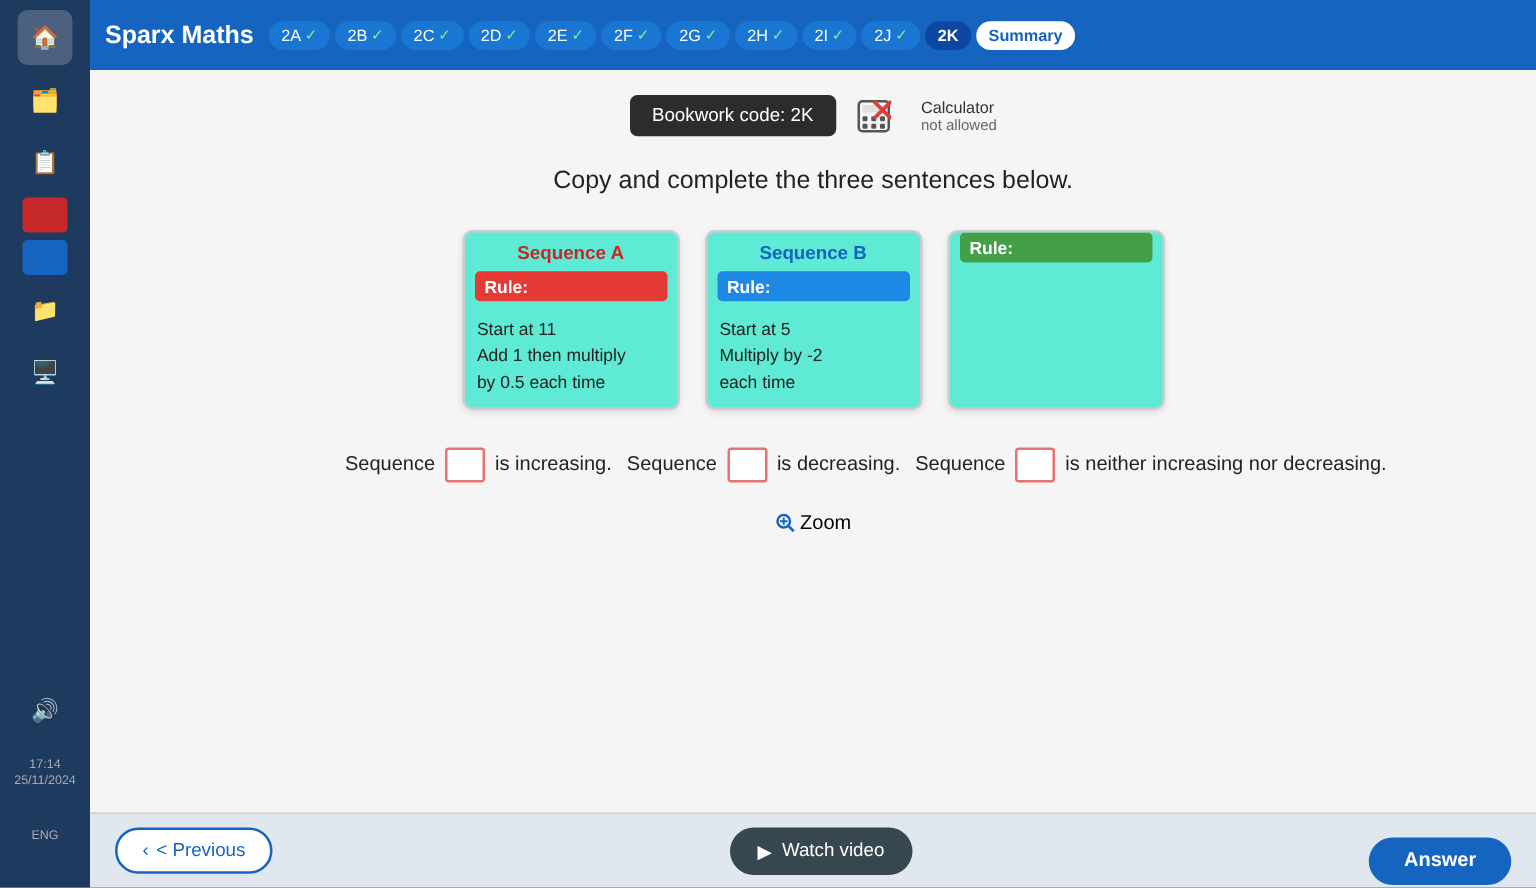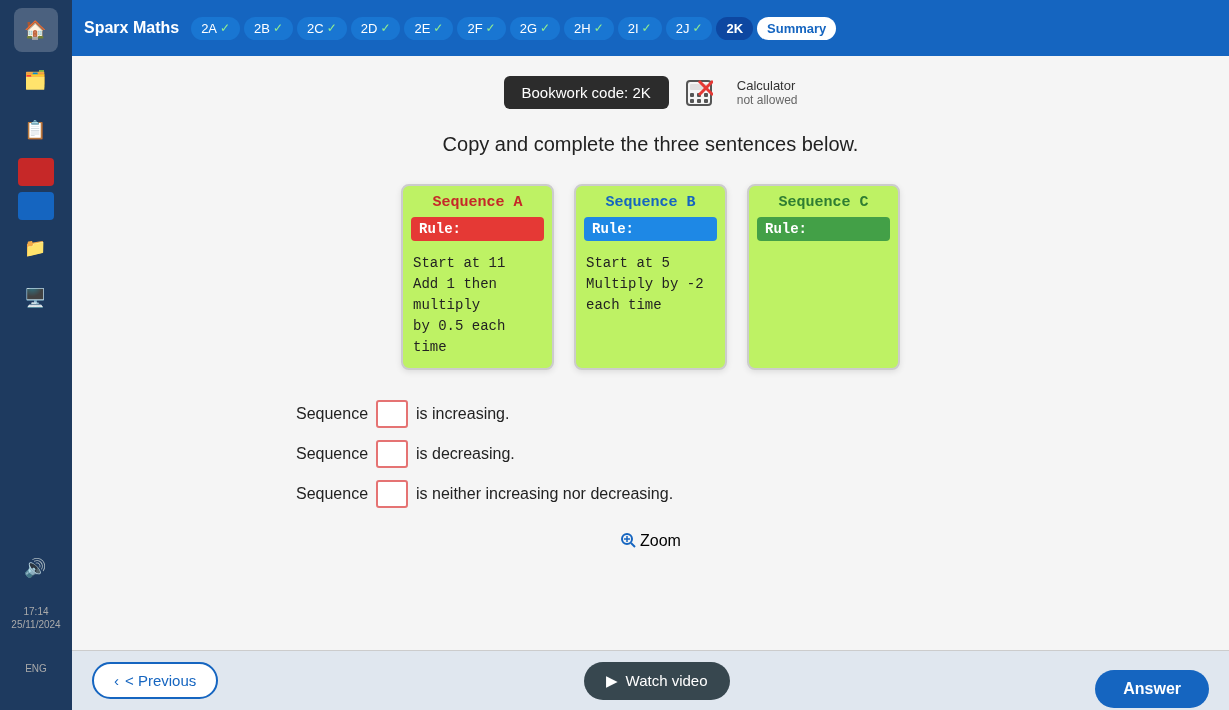--- a/index.html
+++ b/index.html
@@ -53,21 +53,21 @@
       display: flex;
       align-items: center;
       padding: 6px 12px;
       gap: 4px;
       flex-wrap: nowrap;
       height: 56px;
     }
     .topbar-brand {
       color: white;
       font-weight: bold;
-      font-size: 16px;
+      font-size: 20px;
       margin-right: 8px;
     }
     .nav-tab {
       background: #1976d2;
       color: white;
       border: none;
       border-radius: 20px;
       padding: 4px 10px;
       font-size: 13px;
       cursor: pointer;
@@ -86,21 +86,21 @@
       color: #1565c0;
       font-weight: bold;
     }
 
     
     .content {
       flex: 1;
       display: flex;
       flex-direction: column;
       align-items: center;
-      padding: 20px 44px;
+      padding: 20px 24px;
       background: #f5f5f5;
       overflow-y: auto;
     }
 
     
     .bookwork-row {
       display: flex;
       align-items: center;
       gap: 16px;
       margin-bottom: 24px;
@@ -129,27 +129,26 @@
       text-align: center;
     }
 
     
     .sequences-row {
       display: flex;
       gap: 20px;
       margin-bottom: 30px;
     }
     .seq-card {
-      width: 153px;
+      width: 174px;
       border-radius: 8px;
       border: 2px solid #ccc;
-      background: #bef264;
+      background: #5eead4;
       overflow: hidden;
       box-shadow: 0 2px 6px rgba(0,0,0,0.1);
-      font-family: Liberation Mono, monospace;
     }
     .seq-card-title {
       text-align: center;
       font-size: 15px;
       font-weight: bold;
       padding: 8px 4px 6px;
       color: #333;
     }
     .seq-card-title.red { color: #c62828; }
     .seq-card-title.blue { color: #1565c0; }
@@ -170,21 +169,21 @@
     .seq-card-body {
       padding: 6px 10px 10px;
       font-size: 14px;
       line-height: 1.5;
       color: #222;
     }
 
     
     .answer-sentences {
       display: flex;
-      flex-direction: column;
+      flex-direction: row;
       gap: 12px;
       margin-bottom: 24px;
       align-self: flex-start;
       margin-left: 180px;
     }
     .sentence-row {
       display: flex;
       align-items: center;
       gap: 8px;
       font-size: 16px;
@@ -367,21 +366,20 @@
         <div class="seq-card">
           <div class="seq-card-title blue">Sequence B</div>
           <div class="rule-badge blue">Rule:</div>
           <div class="seq-card-body">
             <div>Start at 5</div>
             <div>Multiply by -2</div>
             <div>each time</div>
           </div>
         </div>
         <div class="seq-card">
-          <div class="seq-card-title green">Sequence C</div>
           <div class="rule-badge green">Rule:</div>
         </div>
       </div>
 
     <div class="answer-sentences" id="sentences-container">
         <div class="sentence-row">
           <span>Sequence</span>
           <div class="answer-box"></div>
           <span>is increasing.</span>
         </div>

